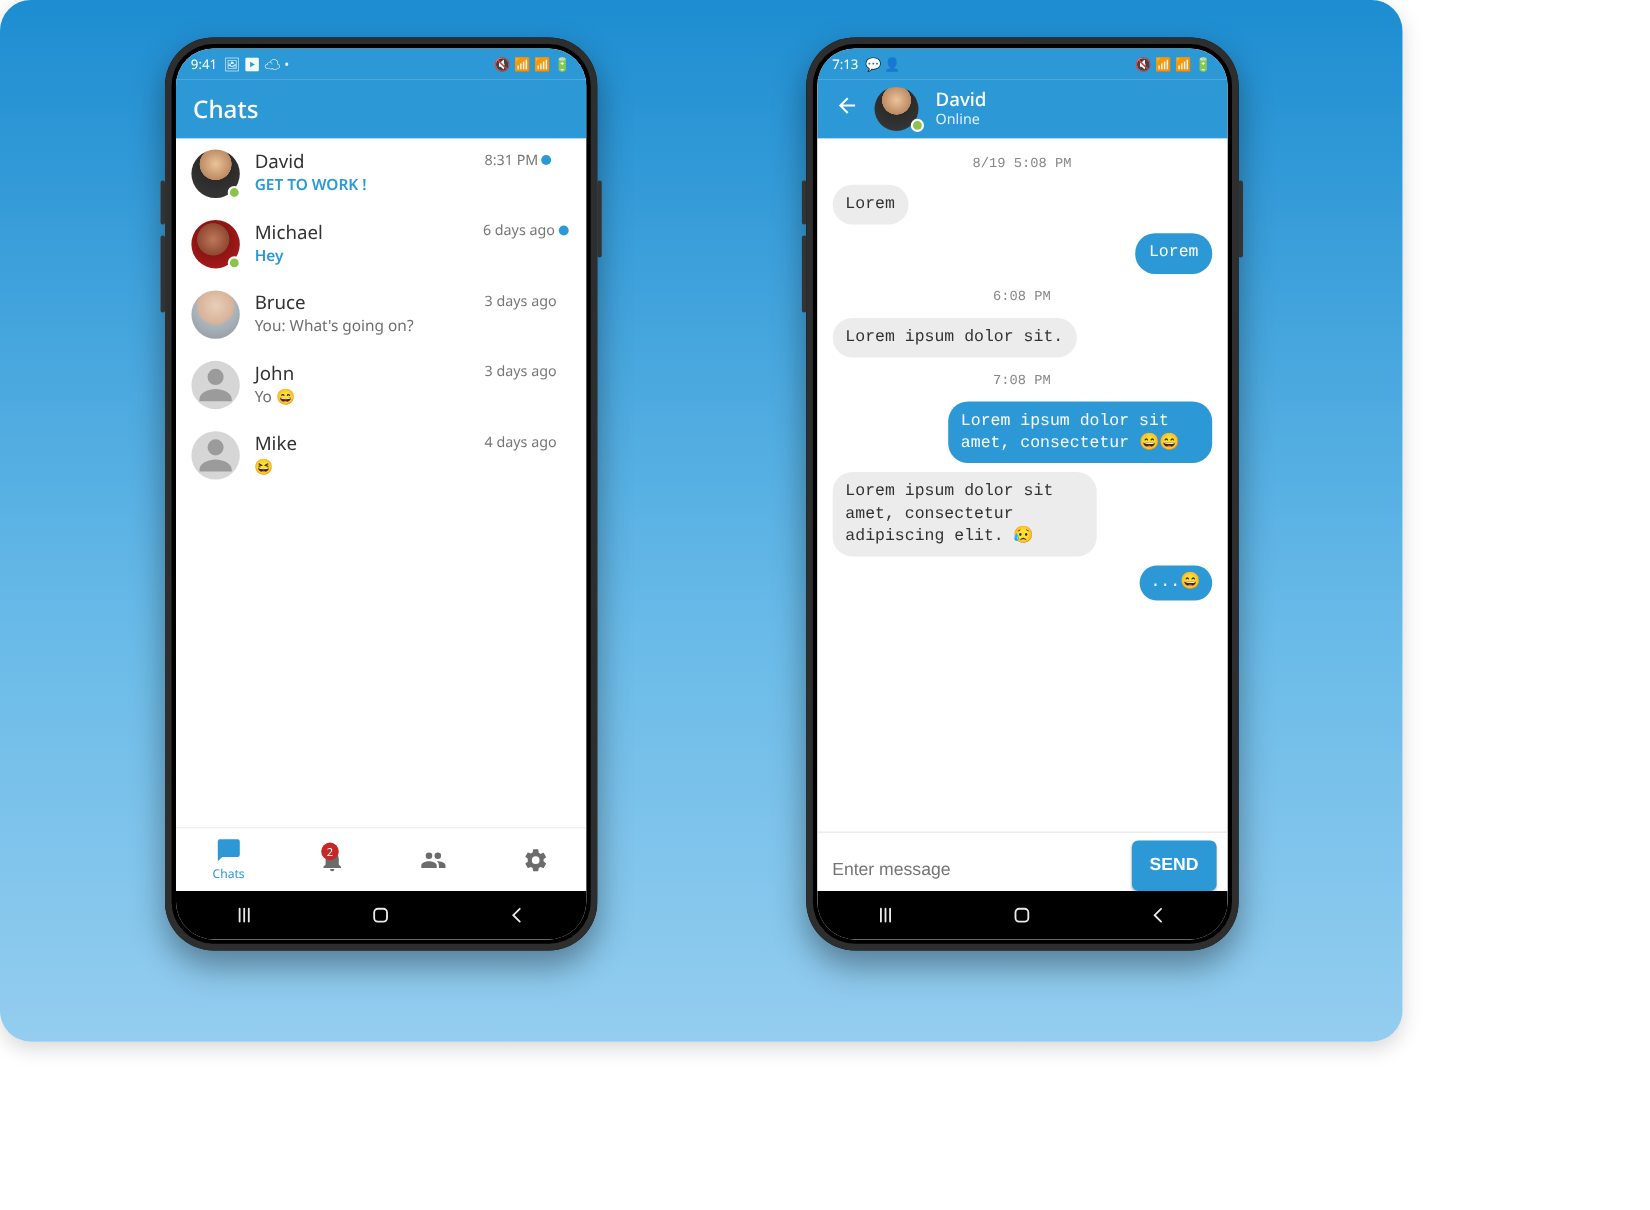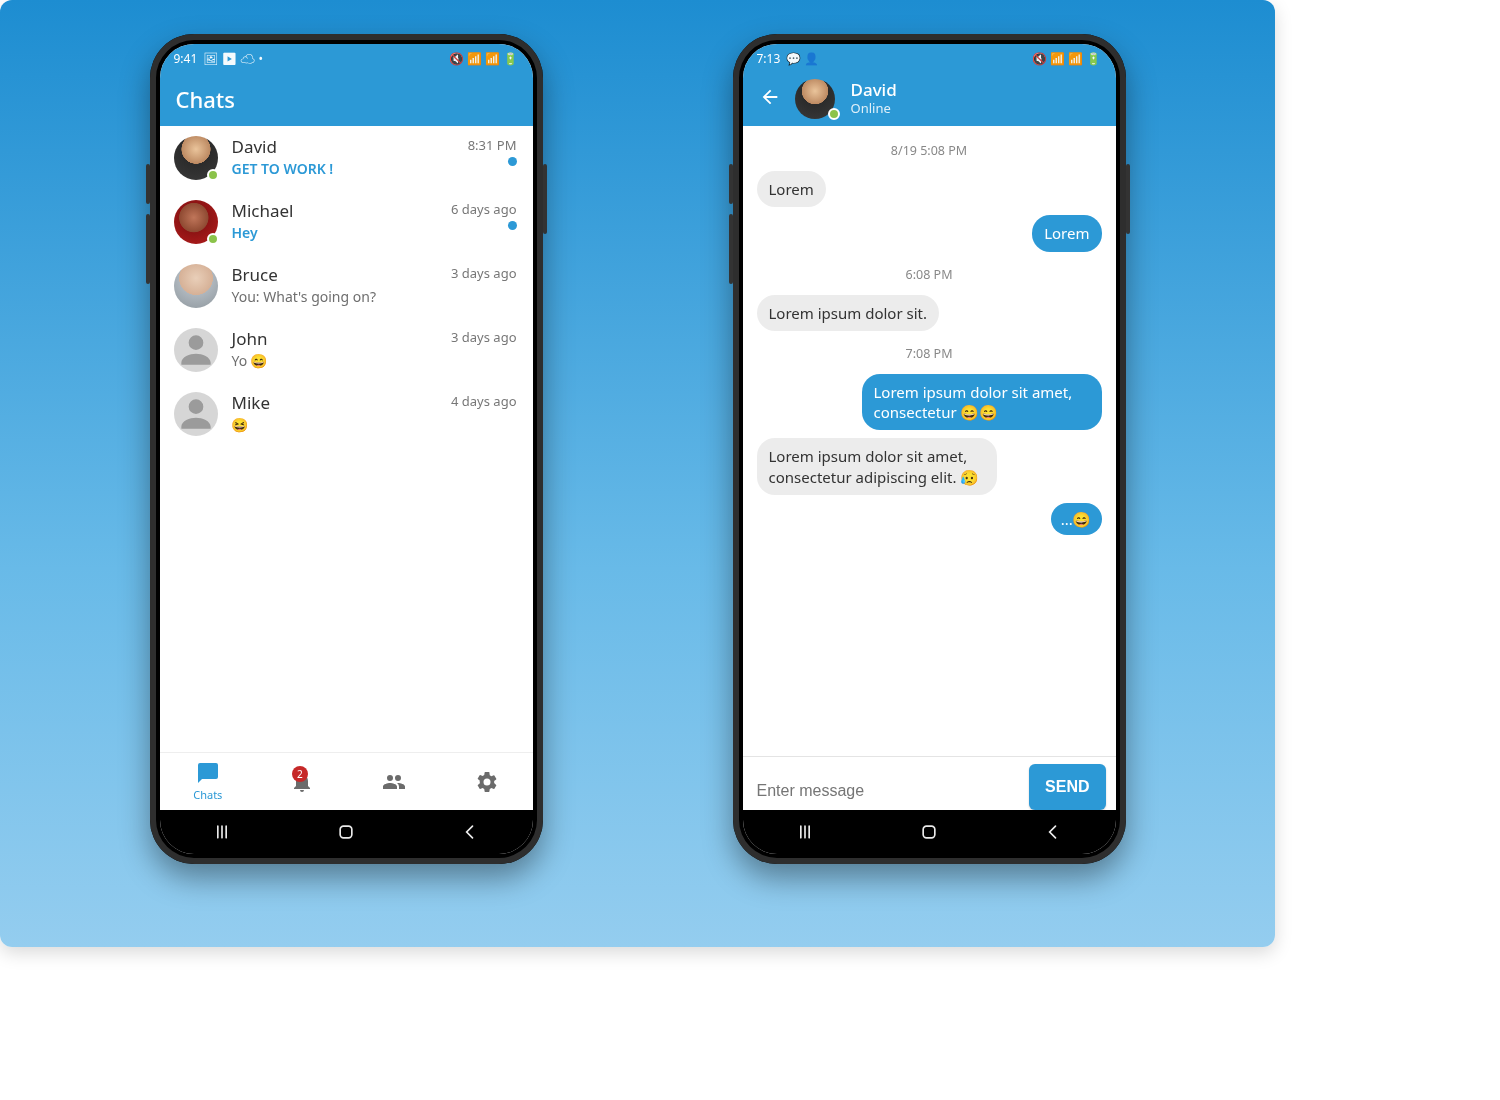--- a/index.html
+++ b/index.html
@@ -15,21 +15,21 @@
   html,body{margin:0;padding:0;}
   body{
     width:1500px;height:1100px;
     font-family:system-ui,-apple-system,"Segoe UI",Roboto,Arial,sans-serif;
     color:#333;
   }
   .canvas{
     width:1275px;height:947px;
     margin:0;
     background:linear-gradient(180deg,#1d8dd1 0%,#68bae8 60%,#94cdef 100%);
-    border-radius:12px;
+    border-radius:28px;
     position:relative;
     box-shadow:0 6px 18px rgba(0,0,0,.15);
   }
   .phones{
     position:absolute;inset:0;
     display:flex;
     justify-content:center;
     align-items:flex-start;
     gap:190px;
     padding-top:34px;
@@ -107,21 +107,21 @@
   .avatar svg{width:100%;height:100%;}
   .badge-online{
     position:absolute;right:-1px;bottom:-1px;
     width:12px;height:12px;border-radius:50%;
     background:var(--online);border:2px solid #fff;
   }
   .chat-mid{flex:1;min-width:0;}
   .chat-name{font-size:17px;color:#333;line-height:1.25;}
   .chat-preview{font-size:14px;color:var(--grey);margin-top:2px;}
   .chat-preview.unread{color:var(--brand);font-weight:600;}
-  .chat-meta{display:flex;flex-direction:column;align-items:flex-end;gap:3px;min-width:76px;}
+  .chat-meta{display:flex;align-items:center;gap:3px;min-width:76px;}
   .chat-time{font-size:13px;color:#777;white-space:nowrap;}
   .dot-unread{width:9px;height:9px;border-radius:50%;background:var(--brand);}
 
   
   .bottom-nav{
     height:58px;border-top:1px solid #eee;
     display:flex;justify-content:space-around;align-items:center;
     background:#fff;
   }
   .tab{display:flex;flex-direction:column;align-items:center;gap:2px;color:#6b6b6b;cursor:pointer;position:relative;}
@@ -134,21 +134,21 @@
     display:flex;align-items:center;justify-content:center;
   }
 
   
   .softnav{
     height:44px;background:#000;color:#eaeaea;
     display:flex;align-items:center;justify-content:space-around;
   }
 
   
-  .conv{flex:1;background:#fff;padding:10px 14px 6px;display:flex;flex-direction:column;gap:8px;overflow:hidden;}
+  .conv{flex:1;background:#fff;padding:10px 14px 6px;display:flex;flex-direction:column;gap:8px;overflow:hidden;font-family:Liberation Mono, monospace;}
   .ts{font-size:12.5px;color:#888;text-align:center;margin:6px 0 4px;}
   .msg{max-width:240px;padding:8px 12px;border-radius:18px;font-size:15px;line-height:1.35;}
   .row-l{display:flex;justify-content:flex-start;}
   .row-r{display:flex;justify-content:flex-end;}
   .msg.in{background:var(--light);color:#333;}
   .msg.out{background:var(--brand);color:#fff;}
   .msg.small{padding:6px 10px;}
 
   .composer{
     height:54px;border-top:1px solid #e4e4e4;background:#fff;

